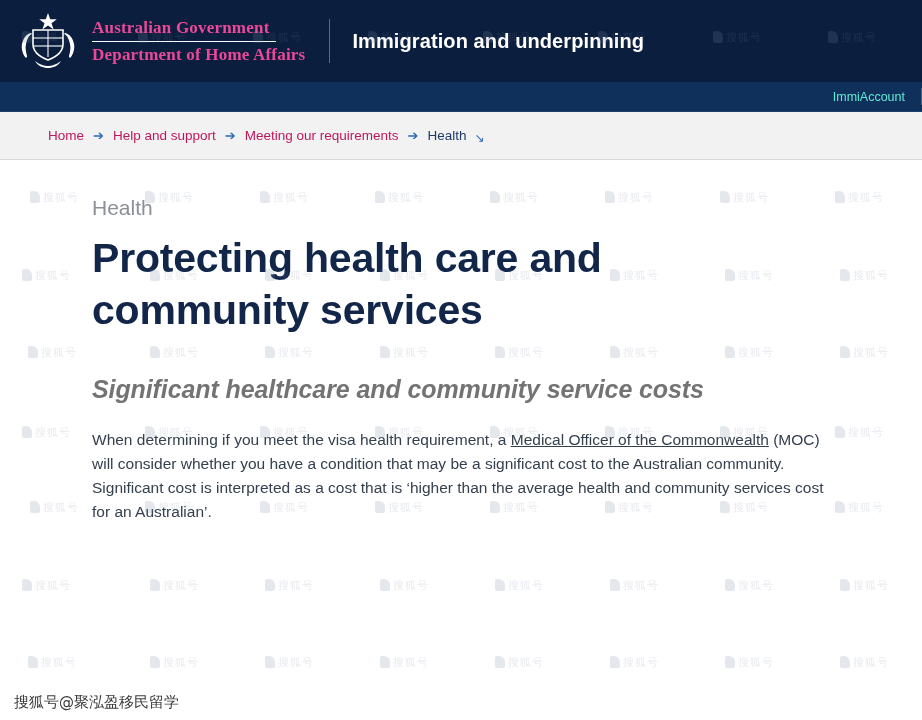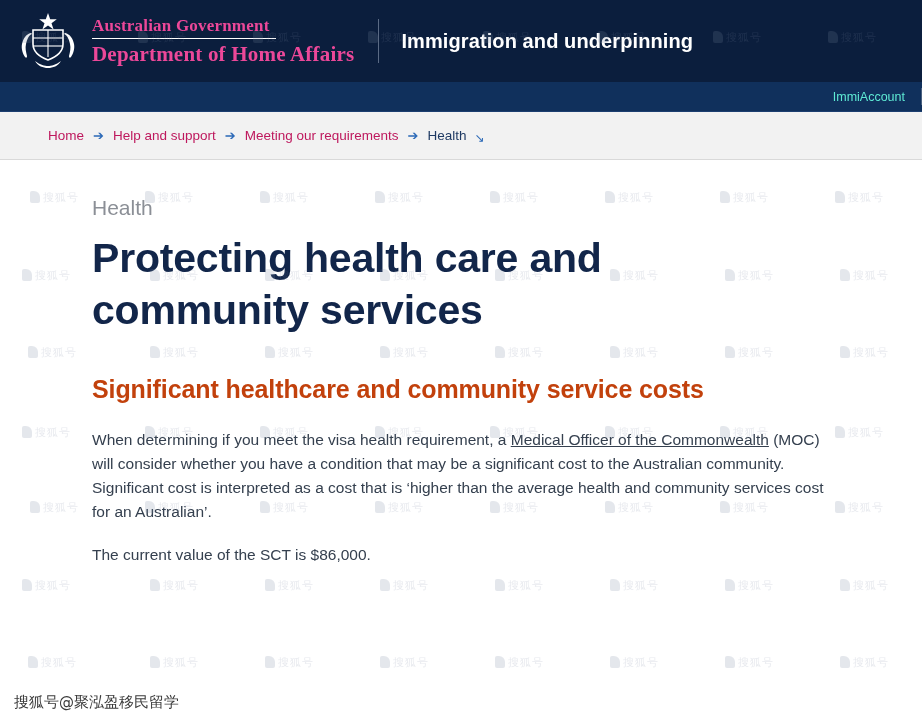--- a/index.html
+++ b/index.html
@@ -41,21 +41,21 @@
     letter-spacing: .2px;
     font-family: "Liberation Serif", serif;
   }
   .gov-rule {
     height: 1px;
     background: #ffffff;
     margin: 3px 0 3px 0;
     width: 184px;
   }
   .gov-text .line2 {
-    font-size: 21px;
+    font-size: 17px;
     font-weight: bold;
     letter-spacing: .2px;
     font-family: "Liberation Serif", serif;
   }
   .header-divider {
     width: 1px;
     height: 44px;
     background: #5a6a84;
     margin: 0 22px 0 24px;
   }
@@ -134,25 +134,26 @@
   h1.page-title {
     color: #12264a;
     font-size: 41px;
     line-height: 1.28;
     margin: 0 0 38px 0;
     font-weight: bold;
     letter-spacing: -0.2px;
     max-width: 620px;
   }
   h2.section-title {
-    color: #c2410c;
+    color: #737373;
     font-size: 25px;
     margin: 4px 0 24px 0;
     font-weight: bold;
     letter-spacing: -0.1px;
+    font-style: italic;
   }
   p.body-text {
     color: #35404f;
     font-size: 15.5px;
     line-height: 1.55;
     margin: 0 0 19px 0;
     max-width: 748px;
   }
   .inline-link {
     color: #35404f;
@@ -245,21 +246,20 @@
 <main class="content">
   <div class="eyebrow">Health</div>
   <h1 class="page-title">Protecting health care and community services</h1>
   <h2 class="section-title">Significant healthcare and community service costs</h2>
 
   <p class="body-text">
     <span>When determining if you meet the visa health requirement, a </span><a class="inline-link" href="#">Medical Officer of the Commonwealth</a><span> (MOC) will consider whether you have a condition that may be a significant cost to the Australian community. Significant cost is interpreted as a cost that is ‘higher than the average health and community services cost for an Australian’.</span>
   </p>
 
 
-  <p class="body-text">The current value of the SCT is $86,000.</p>
 </main>
 
 <div class="wm-layer">
   <div class="wm" style="left:22px;  top:30px;"><span class="wm-logo"></span><span>搜狐号</span></div>
   <div class="wm" style="left:138px; top:30px;"><span class="wm-logo"></span><span>搜狐号</span></div>
   <div class="wm" style="left:253px; top:30px;"><span class="wm-logo"></span><span>搜狐号</span></div>
   <div class="wm" style="left:368px; top:30px;"><span class="wm-logo"></span><span>搜狐号</span></div>
   <div class="wm" style="left:483px; top:30px;"><span class="wm-logo"></span><span>搜狐号</span></div>
   <div class="wm" style="left:598px; top:30px;"><span class="wm-logo"></span><span>搜狐号</span></div>
   <div class="wm" style="left:713px; top:30px;"><span class="wm-logo"></span><span>搜狐号</span></div>

